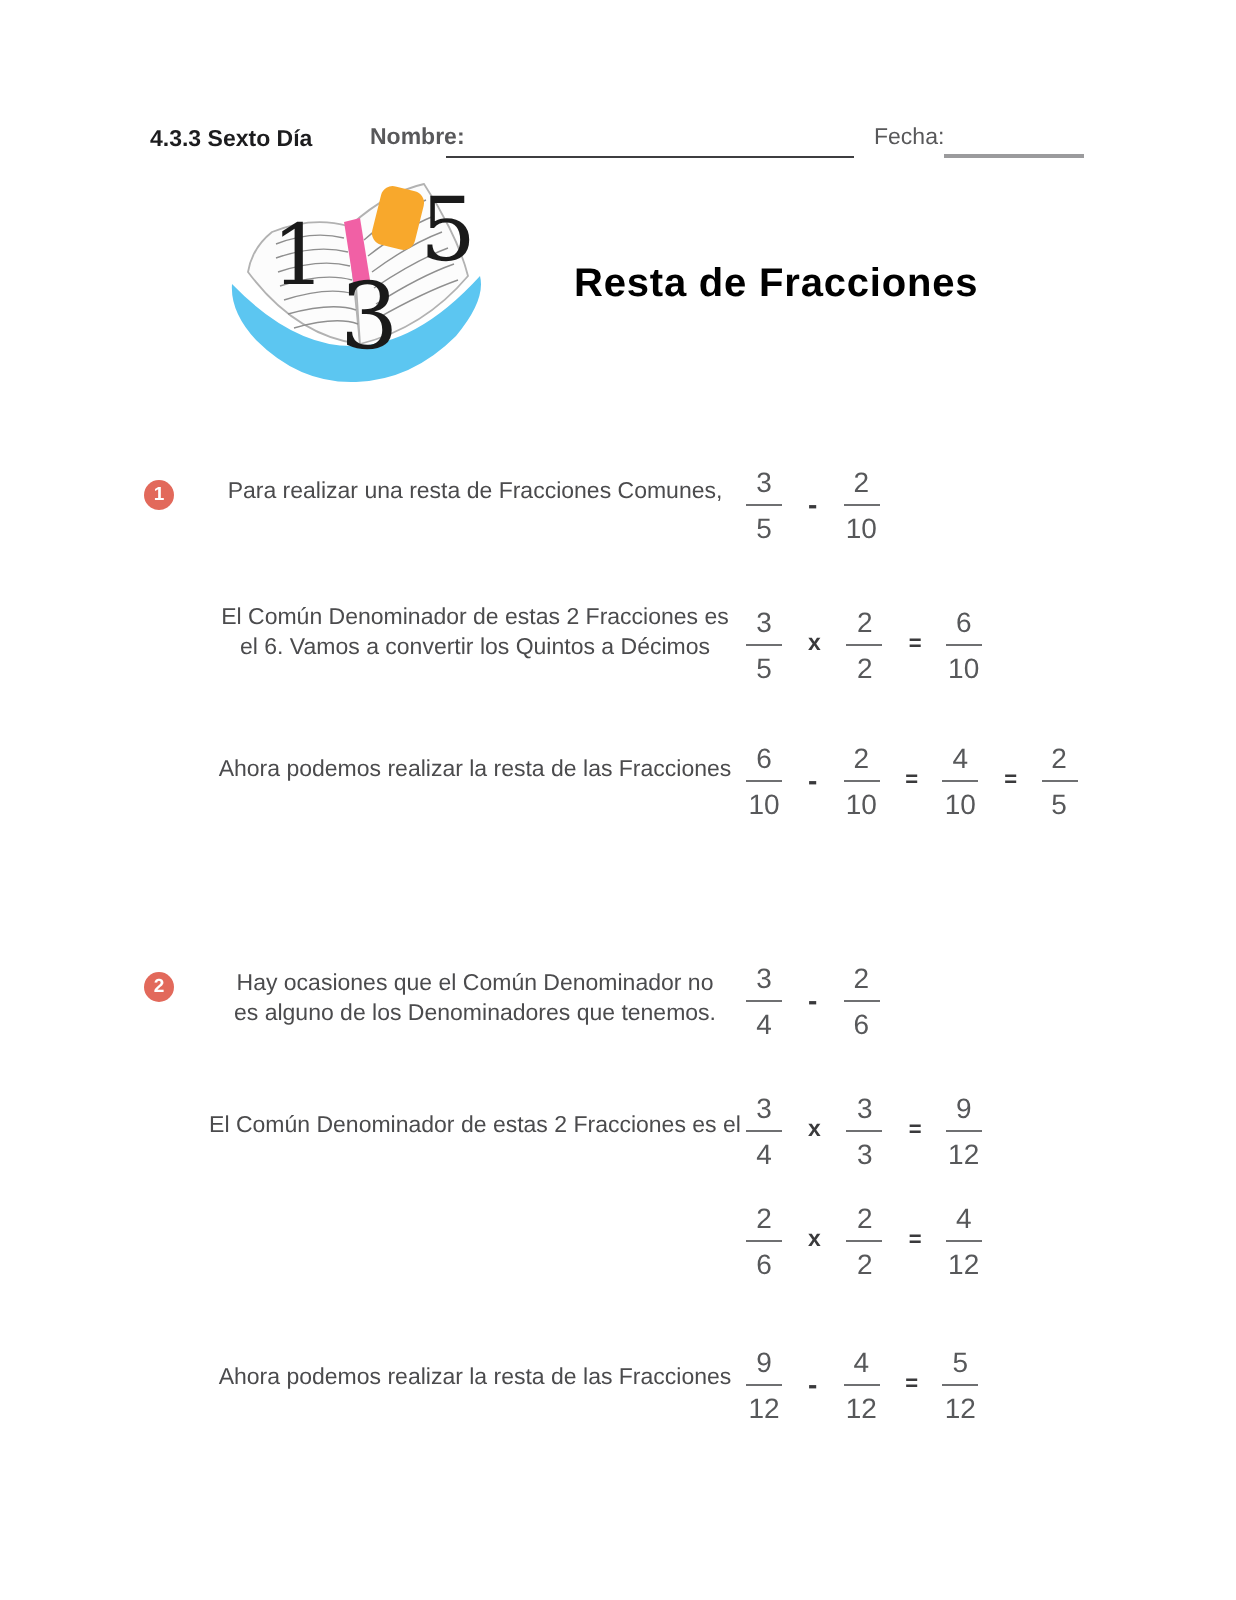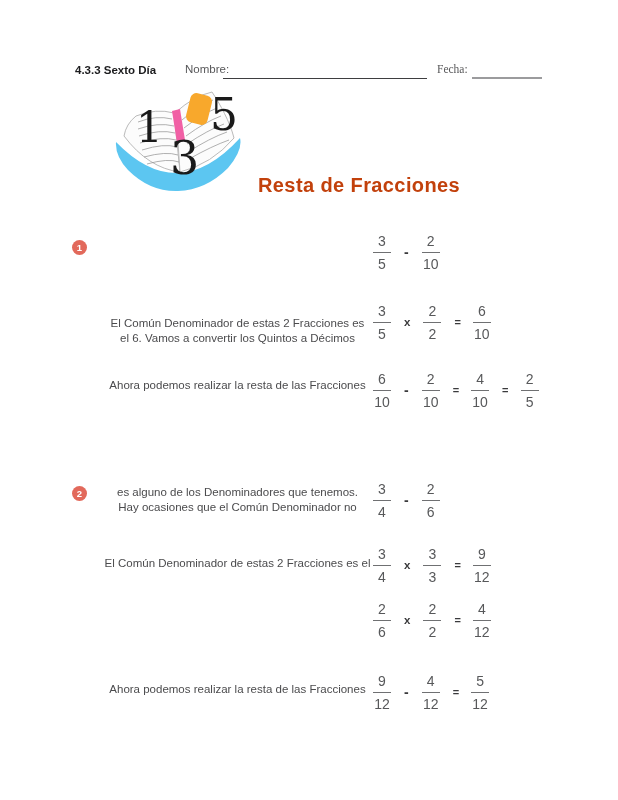--- a/index.html
+++ b/index.html
@@ -3,27 +3,27 @@
 <meta charset="utf-8">
 <style>
   html,body{margin:0;padding:0;background:#ffffff;}
   .page{
     position:relative;width:618px;height:800px;background:#ffffff;
     font-family:"Liberation Sans",sans-serif;overflow:hidden;
   }
   
   .lesson{position:absolute;left:75px;top:64px;font-size:11.5px;font-weight:700;color:#1c1c1e;}
   .hdr-label{position:absolute;top:63px;font-size:11.5px;color:#58585a;}
-  .lbl-nombre{left:185px;}
-  .lbl-fecha{left:437px;font-family:Liberation Serif, serif;}
+  .lbl-nombre{left:185px;font-weight:bold;}
+  .lbl-fecha{left:437px;}
   .line{position:absolute;}
   .name-line{left:223px;top:64px;width:204px;height:14px;border-bottom:1.5px solid #3e3e40;}
   .date-line{left:472px;top:63px;width:70px;height:14px;border-bottom:2px solid #9b9b9d;}
   
-  .doc-title{position:absolute;left:258px;top:131px;font-size:20px;font-weight:700;color:#c2410c;letter-spacing:.4px;margin-top:43px;}
+  .doc-title{position:absolute;left:287px;top:131px;font-size:20px;font-weight:700;color:#000000;letter-spacing:.4px;}
   .book{position:absolute;left:112px;top:86px;}
   
   .badge{
     position:absolute;left:72px;width:15px;height:15px;border-radius:50%;
     background:#e2695b;color:#ffffff;font-size:9.5px;font-weight:700;
     display:flex;align-items:center;justify-content:center;line-height:1;
   }
   
   .row-text{
     position:absolute;left:100px;width:275px;text-align:center;
@@ -71,35 +71,36 @@
       <text x="58" y="88" font-size="46">3</text>
       <text x="98" y="44" font-size="44">5</text>
     </g>
   </svg>
 
   <div class="doc-title">Resta de Fracciones</div>
 
   <div>
       <div class="badge" style="top: 240px;">1</div>
       <div class="row-text" style="top: 239px;">
+        <div>Para realizar una resta de Fracciones Comunes,</div>
       </div>
       <div class="row-math" style="top: 233px;">
         <div class="frac">
           <span>3</span>
           <span class="bar"></span>
           <span>5</span>
         </div>
         <span class="op op-minus">-</span>
         <div class="frac">
           <span>2</span>
           <span class="bar"></span>
           <span>10</span>
         </div>
       </div>
-      <div class="row-text" style="top: 316px;">
+      <div class="row-text" style="top: 302px;">
         <div>El Común Denominador de estas 2 Fracciones es</div>
         <div>el 6. Vamos a convertir los Quintos a Décimos</div>
       </div>
       <div class="row-math" style="top: 303px;">
         <div class="frac">
           <span>3</span>
           <span class="bar"></span>
           <span>5</span>
         </div>
         <span class="op op-x">x</span>
@@ -138,22 +139,22 @@
         </div>
         <span class="op op-eq">=</span>
         <div class="frac">
           <span>2</span>
           <span class="bar"></span>
           <span>5</span>
         </div>
       </div>
       <div class="badge" style="top: 486px;">2</div>
       <div class="row-text" style="top: 485px;">
+        <div>Hay ocasiones que el Común Denominador no</div>
         <div>es alguno de los Denominadores que tenemos.</div>
-        <div>Hay ocasiones que el Común Denominador no</div>
       </div>
       <div class="row-math" style="top: 481px;">
         <div class="frac">
           <span>3</span>
           <span class="bar"></span>
           <span>4</span>
         </div>
         <span class="op op-minus">-</span>
         <div class="frac">
           <span>2</span>

